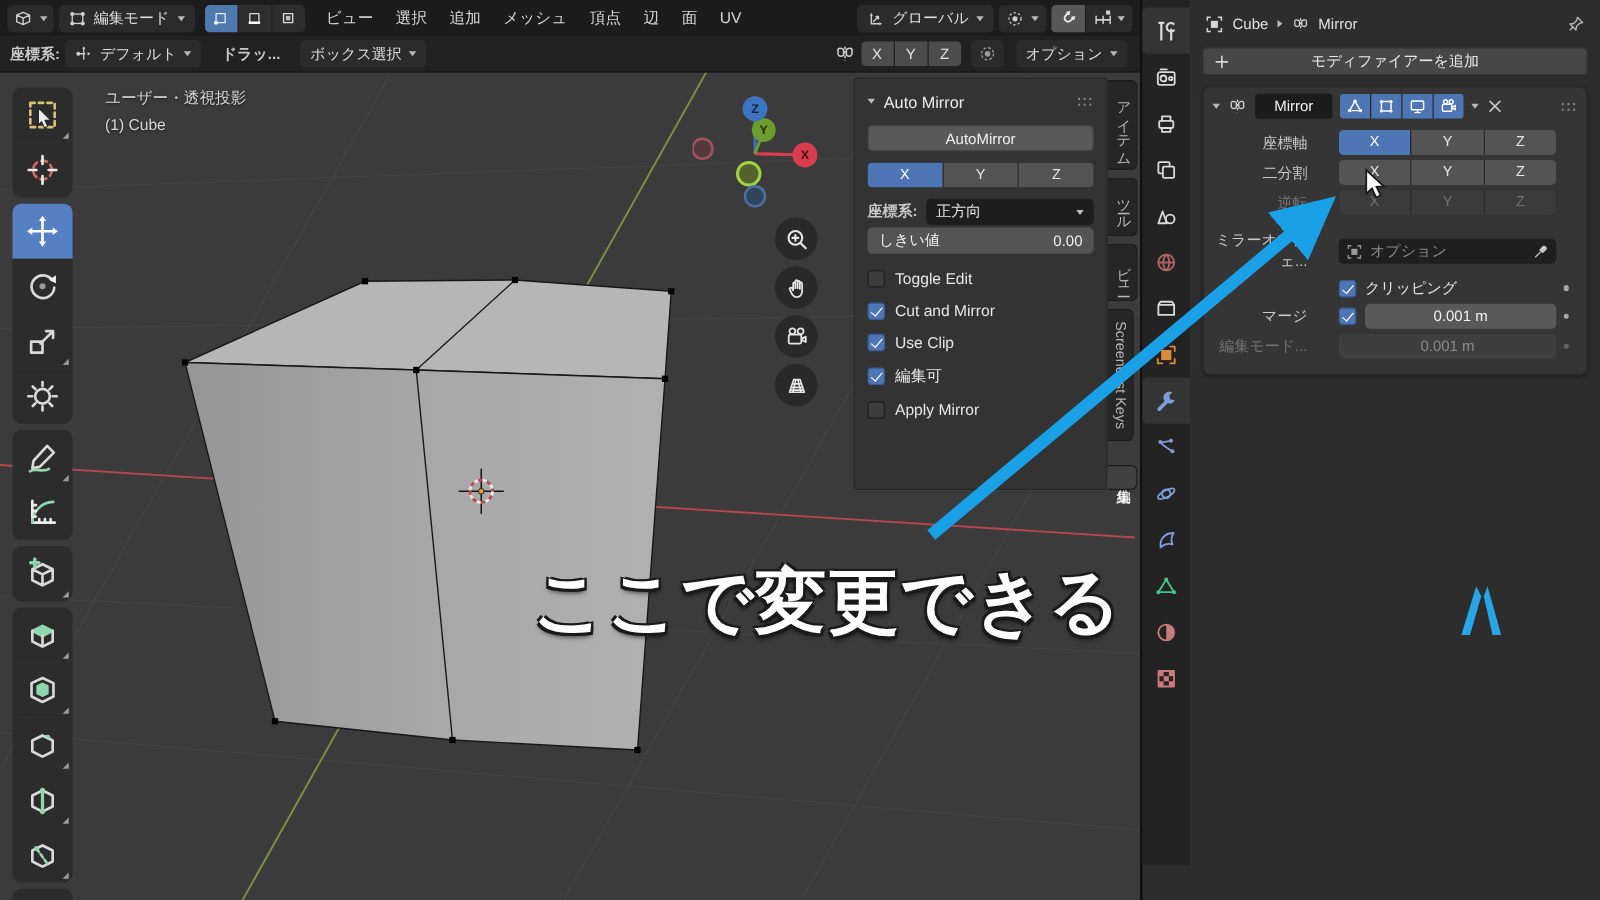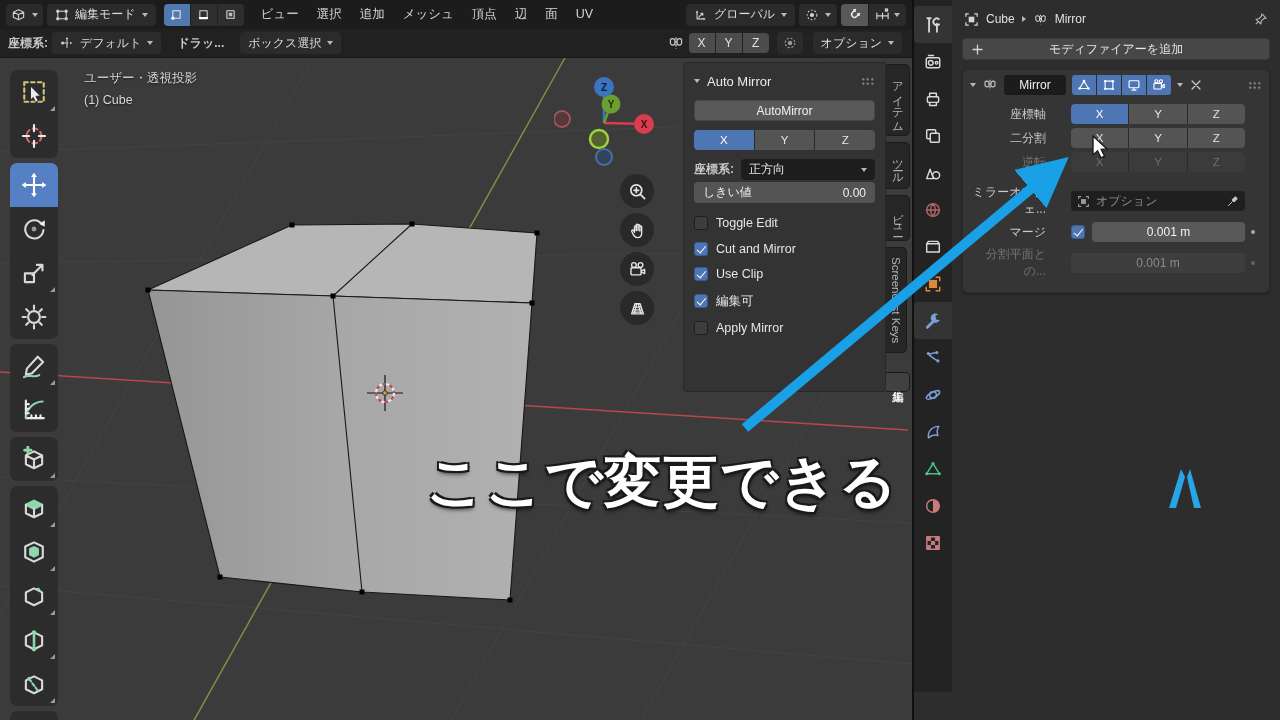--- a/index.html
+++ b/index.html
@@ -854,31 +854,41 @@
                   <span class="ico" style="width:13px;height:13px;">
                       <svg viewBox="0 0 16 16" fill="none" stroke="#c9c9c9" stroke-width="1.2" stroke-linecap="round">
                         <path d="M3 13 L7.6 8.4 M12.8 3.2 C14 4.4 13.6 5.4 12.6 6.2 L9.9 8.6 L7.4 6.1 L9.8 3.4 C10.6 2.4 11.6 2 12.8 3.2 Z" fill="#c9c9c9"></path>
                       </svg>
                     </span>
                 </div>
               </div>
               <span class="mdec"></span>
             </div>
             <div class="mrow">
+              <span class="mlbl"></span>
+              <div class="mctl">
+                <span class="cb checked"></span>
+                <span style="color:#e6e6e6;">クリッピング</span>
+              </div>
+              <span class="mdec">
+                  <span class="dot"></span>
+                </span>
+            </div>
+            <div class="mrow">
               <span class="mlbl">マージ</span>
               <div class="mctl">
                 <span class="cb checked"></span>
                 <div class="valfield">0.001 m</div>
               </div>
               <span class="mdec">
                   <span class="dot"></span>
                 </span>
             </div>
             <div class="mrow">
-              <span class="mlbl dis">分割平面との...</span>
+              <span class="mlbl dis">編集モード...</span>
               <div class="mctl">
                   <div class="valfield dis">0.001 m</div>
                 </div>
               <span class="mdec">
                   <span class="dot dim"></span>
                 </span>
             </div>
           </div>
         </div>
 

